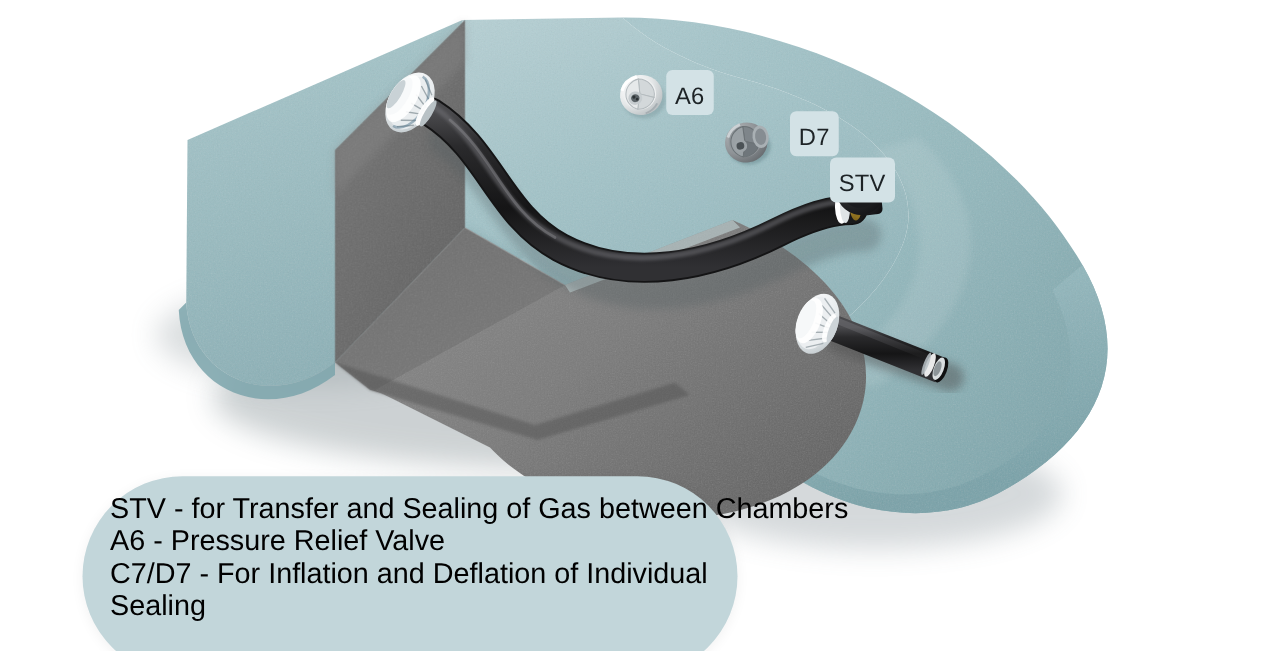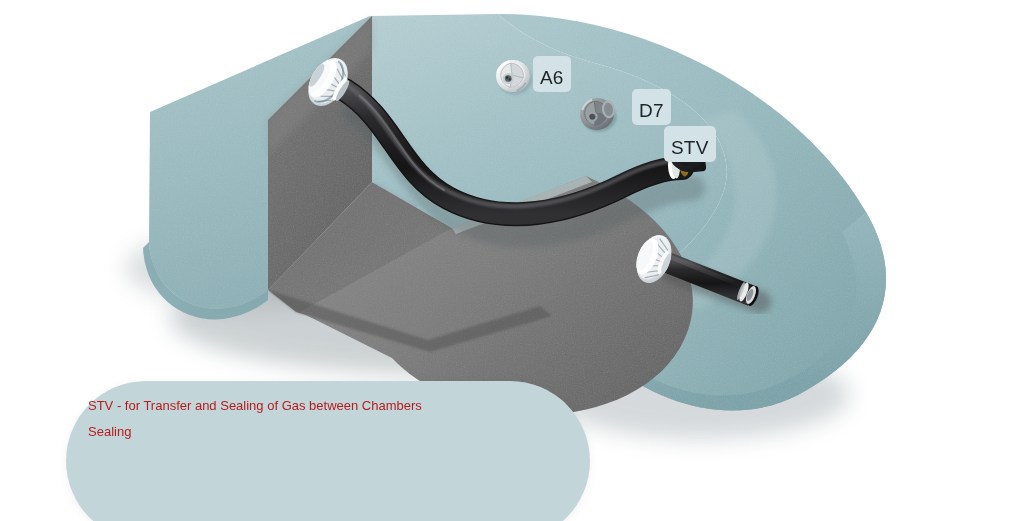--- a/index.html
+++ b/index.html
@@ -30,22 +30,22 @@
     left:66px; top:381px;
     width:524px; height:160px;
     border-radius:80px;
     background:#c2d6da;
     box-shadow:0 2px 10px rgba(0,0,0,.06);
   }
   #legend-text{
     position:absolute;
     left:22px; top:12px;
     width:500px;
-    color:#b91c1c;
-    font-size:13px;
+    color:#000000;
+    font-size:23px;
     line-height:26px;
     font-family:"Liberation Sans",sans-serif;
   }
   #legend-text .ln{display:block;white-space:nowrap;}
 </style>
 </head>
 <body>
 
 <div id="stage">
 
@@ -399,17 +399,19 @@
 
   <div class="callout" id="lbl-a6">A6</div>
 
   <div class="callout" id="lbl-d7">D7</div>
 
   <div class="callout" id="lbl-stv">STV</div>
 
   <div id="legend">
     <div id="legend-text">
       <span class="ln">STV - for Transfer and Sealing of Gas between Chambers</span>
+      <span class="ln">A6 - Pressure Relief Valve</span>
+      <span class="ln">C7/D7 - For Inflation and Deflation of Individual</span>
       <span class="ln">Sealing</span>
     </div>
   </div>
 
 </div>
 
 </body></html>

